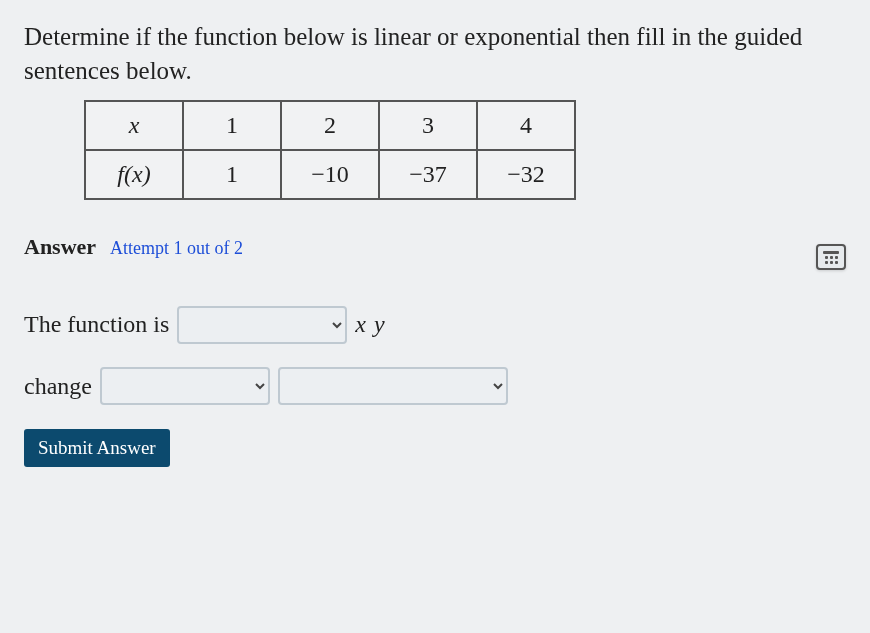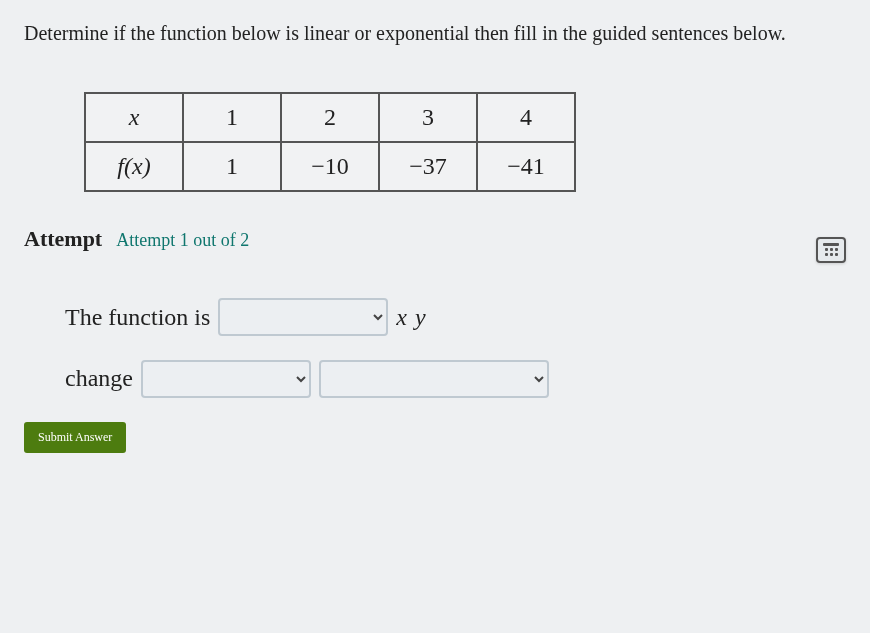--- a/index.html
+++ b/index.html
@@ -7,23 +7,23 @@
     margin: 0;
     padding: 20px 24px;
     background: #eef0f2;
     font-family: Georgia, 'Times New Roman', serif;
     color: #222;
     width: 870px;
     height: 633px;
     overflow: hidden;
   }
   .question {
-    font-size: 20px;
+    font-size: 25px;
     line-height: 1.35;
-    margin-bottom: 45px;
+    margin-bottom: 12px;
   }
   .table-wrap {
     margin-left: 60px;
     margin-bottom: 34px;
   }
   table {
     border-collapse: collapse;
   }
   td {
     border: 2px solid #555;
@@ -42,21 +42,21 @@
     align-items: baseline;
     gap: 14px;
     margin-bottom: 26px;
   }
   .answer-label {
     font-weight: bold;
     font-size: 22px;
   }
   .attempt {
     font-size: 18px;
-    color: #0f766e;
+    color: #1d4ed8;
     text-align: center;
   }
   .calc-icon {
     margin-left: auto;
     width: 30px;
     height: 26px;
     border: 2px solid #555;
     border-radius: 4px;
     display: flex;
     flex-direction: column;
@@ -68,21 +68,21 @@
     box-shadow: 0 1px 3px rgba(0,0,0,.15);
   }
   .calc-icon .bar { width: 16px; height: 3px; background: #555; border-radius:1px; }
   .calc-icon .dots { display:flex; gap:2px; }
   .calc-icon .dot { width:3px; height:3px; background:#555; border-radius:1px; }
 
   .sentence {
     font-size: 24px;
     line-height: 2.4;
   }
-  .row { display:flex; align-items:center; flex-wrap:wrap; gap:8px; margin-bottom:4px;margin-left:41px;}
+  .row { display:flex; align-items:center; flex-wrap:wrap; gap:8px; margin-bottom:4px;}
   .mathx { font-style: italic; font-family: 'Times New Roman', serif; }
   select {
     font-size: 18px;
     padding: 6px 10px;
     border: 2px solid #bfc9d1;
     border-radius: 4px;
     background: #eceff2;
     color: #444;
     min-width: 170px;
     height: 38px;
@@ -91,25 +91,25 @@
   input.num {
     width: 56px;
     height: 42px;
     border: 2px solid #3a6fd8;
     background: #f7f9fb;
     font-size: 20px;
     text-align: center;
   }
   .submit {
     margin-top: 10px;
-    background: #4d7c0f;
+    background: #0c4a6e;
     color: #fff;
     border: none;
     border-radius: 3px;
-    font-size: 12px;
+    font-size: 19px;
     padding: 8px 14px;
     font-family: Georgia, serif;
   }
 </style>
 </head>
 <body>
 
 
 
 <div class="question">Determine if the function below is linear or exponential then fill in the guided sentences below.</div>
@@ -122,28 +122,28 @@
       <td>1</td>
       <td>2</td>
       <td>3</td>
       <td>4</td>
     </tr>
     <tr>
       <td class="hdr">f(x)</td>
       <td>1</td>
       <td>−10</td>
       <td>−37</td>
-      <td>−41</td>
+      <td>−32</td>
     </tr>
   </tbody>
     </table>
 </div>
 
 <div class="answer-row">
-  <span class="answer-label">Attempt</span>
+  <span class="answer-label">Answer</span>
   <span class="attempt">Attempt 1 out of 2</span>
   <div class="calc-icon">
     <div class="bar"></div>
     <div class="dots">
         <div class="dot"></div>
         <div class="dot"></div>
         <div class="dot"></div>
       </div>
     <div class="dots">
         <div class="dot"></div>

